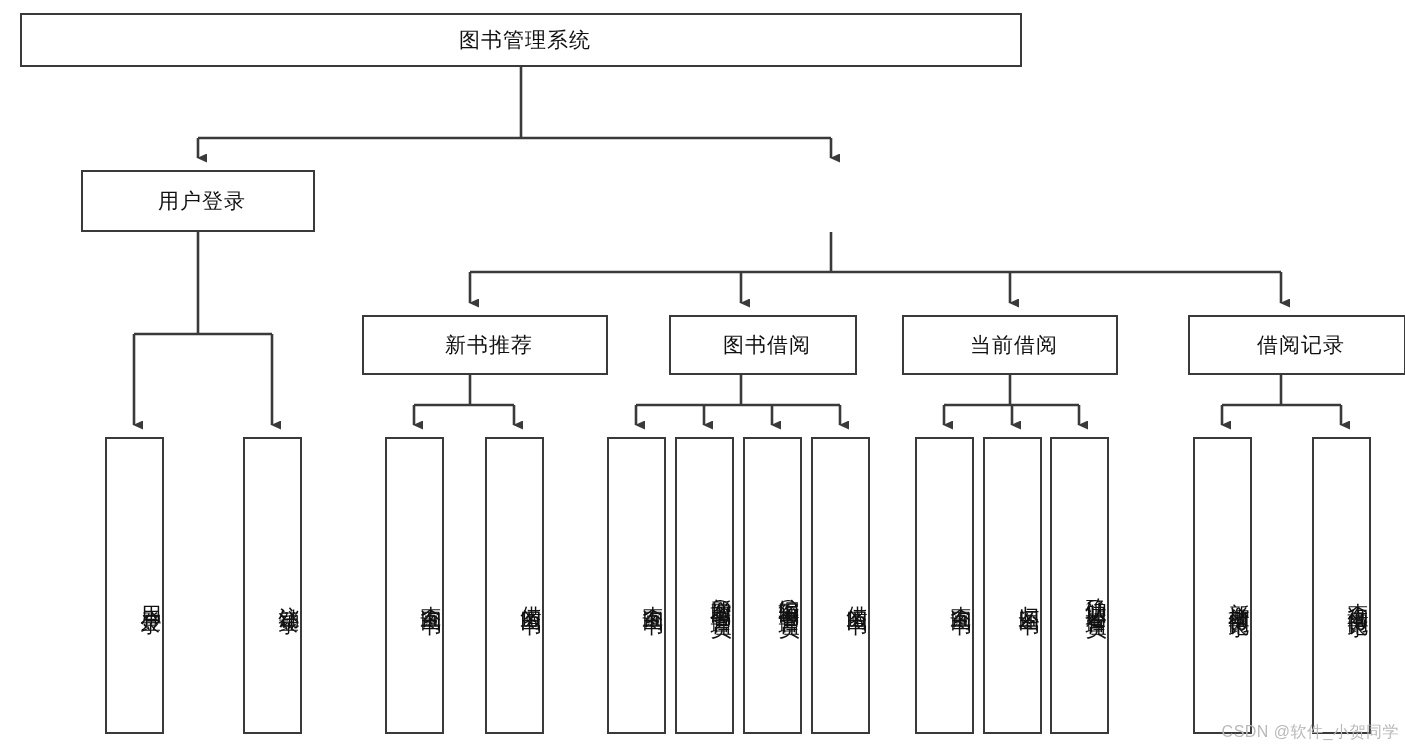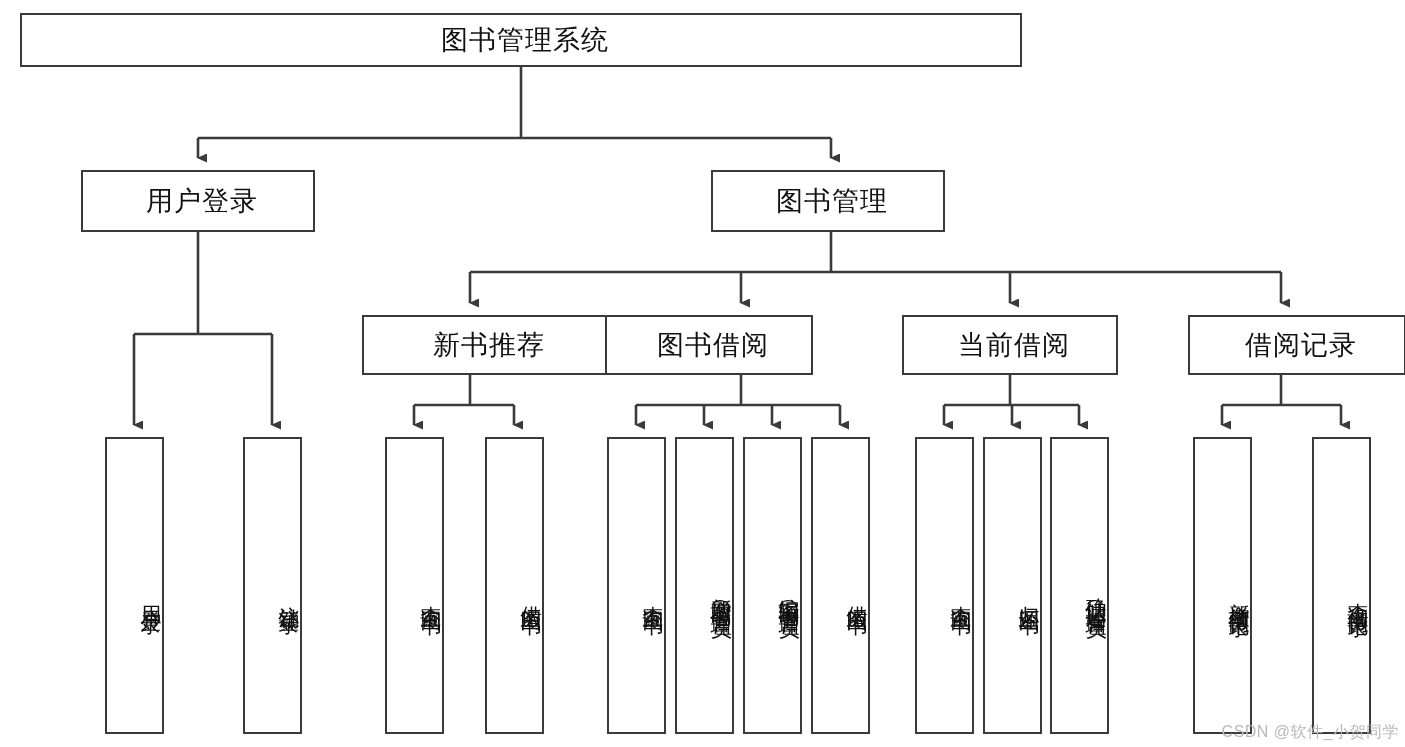--- a/index.html
+++ b/index.html
@@ -5,21 +5,21 @@
   html,body{margin:0;padding:0;background:#ffffff;}
   body{width:1405px;height:747px;overflow:hidden;
        font-family:"Liberation Sans","DejaVu Sans",sans-serif;}
   #canvas{position:relative;width:1405px;height:747px;background:#fff;}
 
   svg#wires{position:absolute;left:0;top:0;width:1405px;height:747px;}
 
   .node{position:absolute;box-sizing:border-box;background:#ffffff;
         border:2px solid #3a3a3a;display:flex;align-items:center;
         justify-content:center;color:#111;}
-  .node.h{font-size:27px;letter-spacing:1px;padding-left:8px;}
+  .node.h{font-size:21px;letter-spacing:1px;padding-left:8px;}
   .node.v{writing-mode:vertical-rl;text-orientation:upright;
           font-size:21px;letter-spacing:3px;padding-top:18px;
           align-items:flex-start;justify-content:center;line-height:1.05;}
   .node-label{display:block;white-space:nowrap;}
 
   #watermark{position:absolute;right:6px;bottom:4px;font-size:16px;
              color:#b9b9b9;letter-spacing:.5px;white-space:nowrap;}
 </style>
 </head>
 <body>
@@ -76,28 +76,25 @@
     </g>
   </svg>
 
   <div class="node h" style="left:20px;top:13px;width:1002px;height:54px;">
     <span class="node-label">图书管理系统</span>
   </div>
 
   <div class="node h" style="left:81px;top:170px;width:234px;height:62px;">
     <span class="node-label">用户登录</span>
   </div>
-  <div class="node h" style="left:711px;top:170px;width:234px;height:62px;">
-    <span class="node-label">图书管理</span>
-  </div>
 
   <div class="node h" style="left:362px;top:315px;width:246px;height:60px;">
     <span class="node-label">新书推荐</span>
   </div>
-  <div class="node h" style="left:605px;top:315px;width:208px;height:60px;">
+  <div class="node h" style="left:669px;top:315px;width:188px;height:60px;">
     <span class="node-label">图书借阅</span>
   </div>
   <div class="node h" style="left:902px;top:315px;width:216px;height:60px;text-align:center;">
     <span class="node-label">当前借阅</span>
   </div>
   <div class="node h" style="left:1172px;top:315px;width:218px;height:60px;margin-left:16px;">
     <span class="node-label">借阅记录</span>
   </div>
 
   <div class="node v" style="left:105px;top:437px;width:59px;height:297px;">

